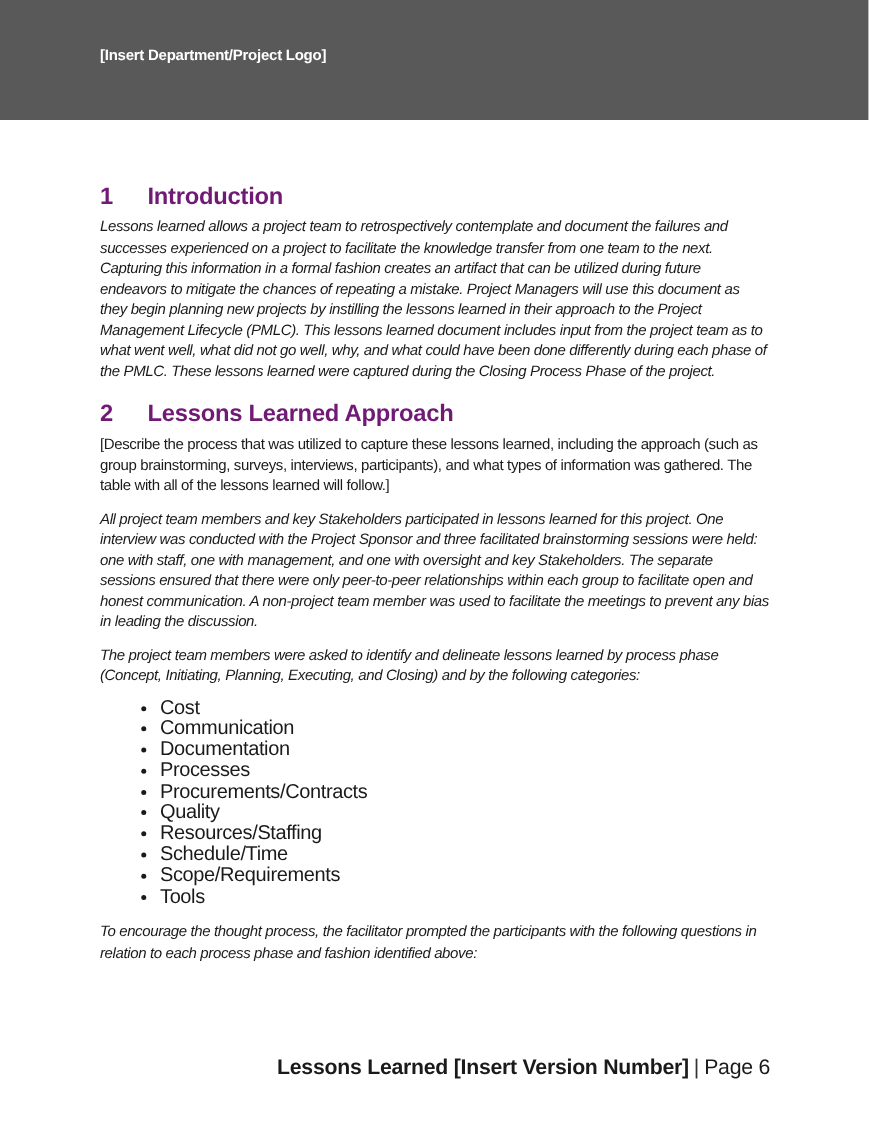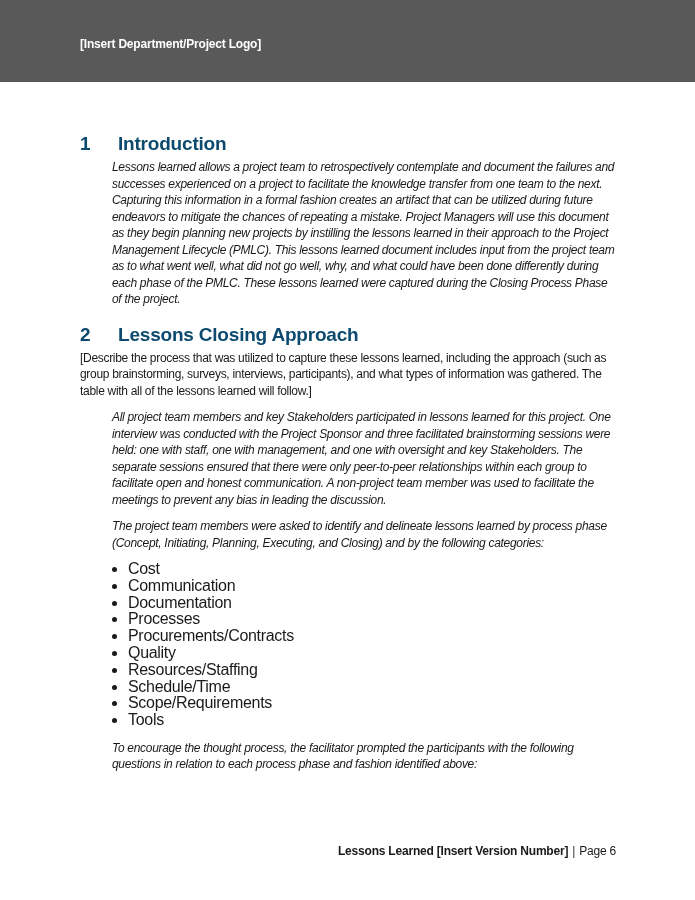--- a/index.html
+++ b/index.html
@@ -8,68 +8,68 @@
     position: relative;
     width: 695px; height: 900px;
     background: #ffffff;
     font-family: "Liberation Sans", sans-serif;
     color: #1a1a1a;
     overflow: hidden;
   }
 
   
   .topbar {
-    height: 82px;
+    height: 96px;
     background: #595959;
     color: #ffffff;
     display: flex;
     justify-content: space-between;
     align-items: flex-start;
     padding: 37px 86px 0 80px;
     font-size: 12px;
     font-weight: bold;
     letter-spacing: -0.2px;
     line-height: 15px;
   }
   .topbar .names { text-align: right; }
 
   
   .content { padding: 0 79px 0 80px; }
   .content h1 {
-    color: #0c4a6e;
+    color: #701a75;
     font-size: 19px;
     font-weight: bold;
     letter-spacing: -0.2px;
     line-height: 23px;
     margin: 15px 0 4px 0;
   }
   .content h1.first { margin-top: 50px; }
   .hnum { display: inline-block; min-width: 38px; }
   .content p {
     font-size: 12px;
     letter-spacing: -0.3px;
     line-height: 16.5px;
     margin: 0 0 10px 0;
   }
-  .content p.italic { font-style: italic; margin-left: 32px; }
+  .content p.italic { font-style: italic; }
   ul.cats {
     margin: 4px 0 11px 0;
     padding-left: 48px;
     list-style: disc;
     font-size: 16px;
     letter-spacing: -0.3px;
     line-height: 16.8px;
   }
 
   
   .pagefooter {
     position: absolute;
     top: 844px;
     right: 79px;
-    font-size: 12px;
+    font-size: 17px;
     letter-spacing: -0.2px;
     color: #1a1a1a;
     white-space: nowrap;
   }
   .pagefooter .ftitle { font-weight: bold; }
   .pagefooter .sep { margin: 0 4px; color: #333333; }
 </style>
 </head>
 <body>
 
@@ -80,21 +80,21 @@
   </header>
 
   <main class="content">
 
     <h1 class="first">
       <span class="hnum">1</span><span>Introduction</span>
     </h1>
     <p class="italic">Lessons learned allows a project team to retrospectively contemplate and document the failures and successes experienced on a project to facilitate the knowledge transfer from one team to the next. Capturing this information in a formal fashion creates an artifact that can be utilized during future endeavors to mitigate the chances of repeating a mistake. Project Managers will use this document as they begin planning new projects by instilling the lessons learned in their approach to the Project Management Lifecycle (PMLC). This lessons learned document includes input from the project team as to what went well, what did not go well, why, and what could have been done differently during each phase of the PMLC. These lessons learned were captured during the Closing Process Phase of the project.</p>
 
     <h1>
-      <span class="hnum">2</span><span>Lessons Closing Approach</span>
+      <span class="hnum">2</span><span>Lessons Learned Approach</span>
     </h1>
     <p>[Describe the process that was utilized to capture these lessons learned, including the approach (such as group brainstorming, surveys, interviews, participants), and what types of information was gathered. The table with all of the lessons learned will follow.]</p>
     <p class="italic">All project team members and key Stakeholders participated in lessons learned for this project. One interview was conducted with the Project Sponsor and three facilitated brainstorming sessions were held: one with staff, one with management, and one with oversight and key Stakeholders. The separate sessions ensured that there were only peer-to-peer relationships within each group to facilitate open and honest communication. A non-project team member was used to facilitate the meetings to prevent any bias in leading the discussion.</p>
     <p class="italic">The project team members were asked to identify and delineate lessons learned by process phase (Concept, Initiating, Planning, Executing, and Closing) and by the following categories:</p>
 
     <ul class="cats">
         <li>Cost</li>
         <li>Communication</li>
         <li>Documentation</li>
         <li>Processes</li>

